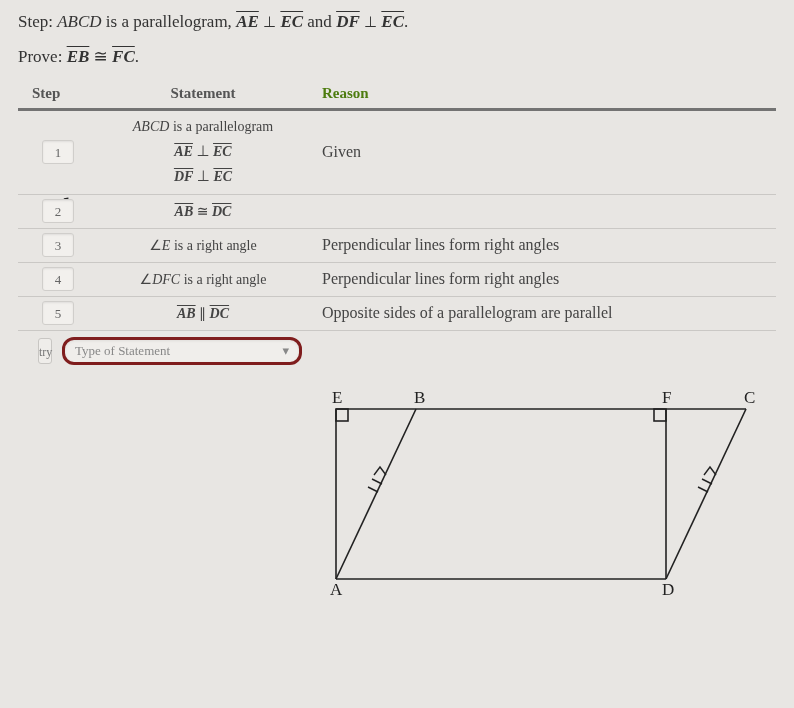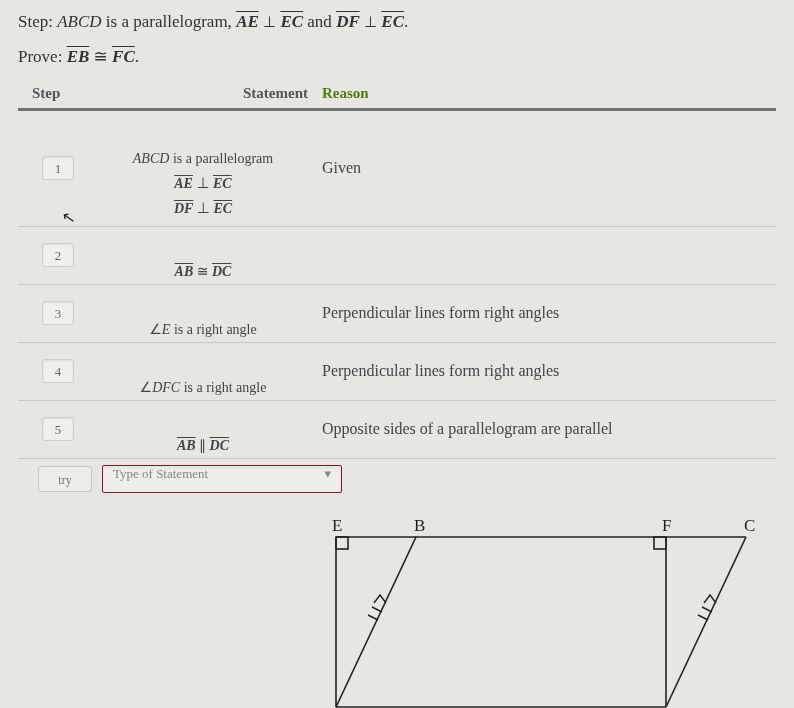--- a/index.html
+++ b/index.html
@@ -23,21 +23,21 @@
     .proof-table {
       margin-top: 18px;
       width: 100%;
     }
     .table-header {
       display: flex;
       border-bottom: 3px solid #737373;
       padding-bottom: 6px;
     }
     .col-step { width: 80px; padding-left: 14px; font-weight: bold; font-size: 15px; color: #555; }
-    .col-stmt { width: 210px; text-align: right; font-weight: bold; font-size: 15px; color: #555; }
+    .col-stmt { width: 210px; text-align: center; font-weight: bold; font-size: 15px; color: #555; }
     .col-reason { flex: 1; padding-left: 14px; font-weight: bold; font-size: 15px; color: #4d7c0f; }
     .table-row {
       display: flex;
       border-bottom: 1px solid #cac8c5;
       align-items: center;
       min-height: 34px;
       padding: 4px 0;
     }
     .step-cell {
       width: 80px;
@@ -54,21 +54,20 @@
       width: 32px;
       height: 24px;
       line-height: 24px;
       box-shadow: inset 0 1px 2px rgba(0,0,0,0.08);
     }
     .stmt-cell {
       width: 210px;
       text-align: center;
       font-size: 14px;
       color: #444;
-      margin-top: 32px;
     }
     .reason-cell {
       flex: 1;
       padding-left: 14px;
       font-size: 16px;
       color: #444;
     }
     .row1 { min-height: 78px; }
     .row1 .stmt-cell { line-height: 1.7; }
     .cursor-arrow {
@@ -82,36 +81,37 @@
     .try-row {
       display: flex;
       align-items: center;
       padding: 6px 0;
     }
     .try-btn {
       display: inline-block;
       background: #efedea;
       border: 1px solid #c8c6c3;
       border-radius: 3px;
-      width: 54px;
+      width: 14px;
       height: 26px;
       line-height: 26px;
       text-align: center;
       font-size: 12px;
       color: #777;
       margin-left: 20px;
       margin-right: 10px;
     }
     .type-select {
       width: 240px;
       height: 28px;
       background: #f0eeeb;
-      border: 1px solid #7f1d1d;
-      border-radius: 2px;
-      display: flex;
+      border: 3px solid #7f1d1d;
+      border-radius: 12px;
+      display: flex;
+      align-items: center;
       justify-content: space-between;
       padding: 0 10px;
       font-size: 13px;
       color: #888;
       box-shadow: inset 0 1px 3px rgba(0,0,0,0.07);
     }
     .diagram-wrap {
       margin-top: 18px;
       display: flex;
       justify-content: flex-end;

